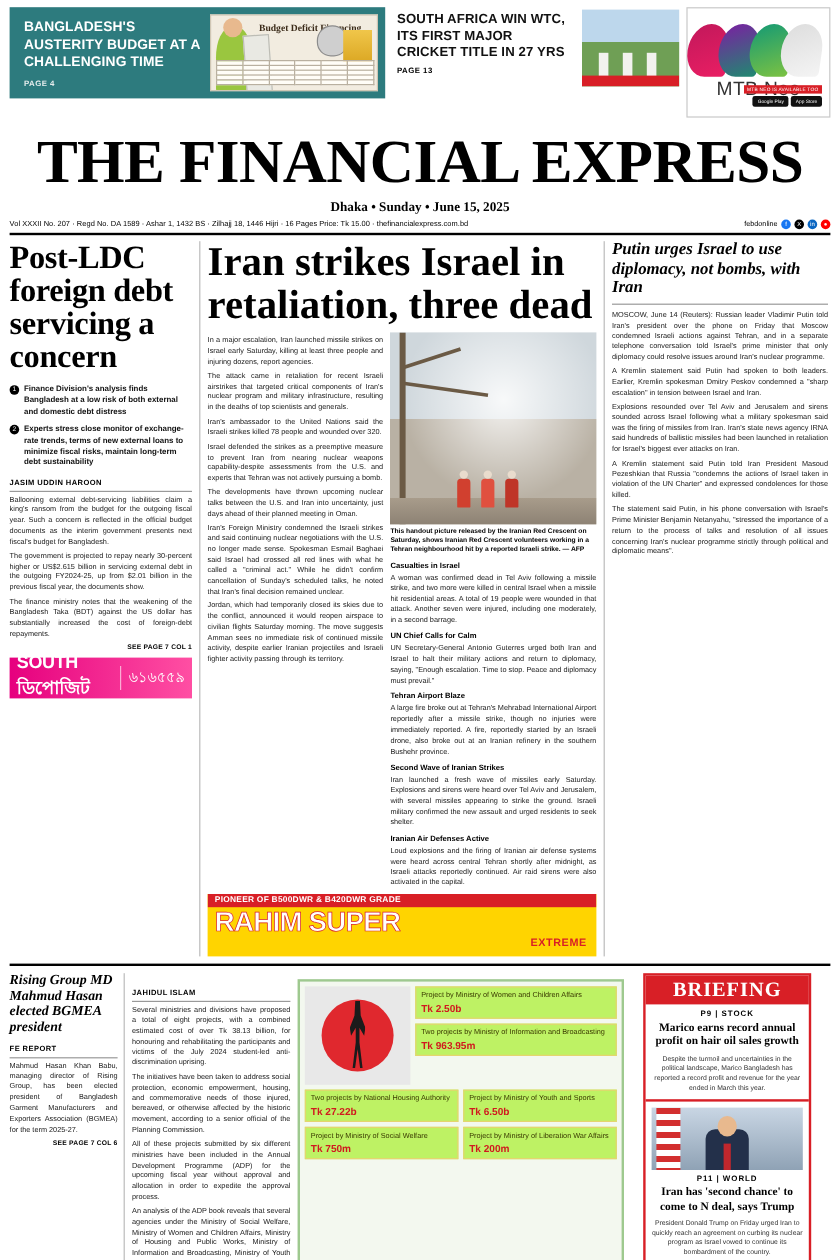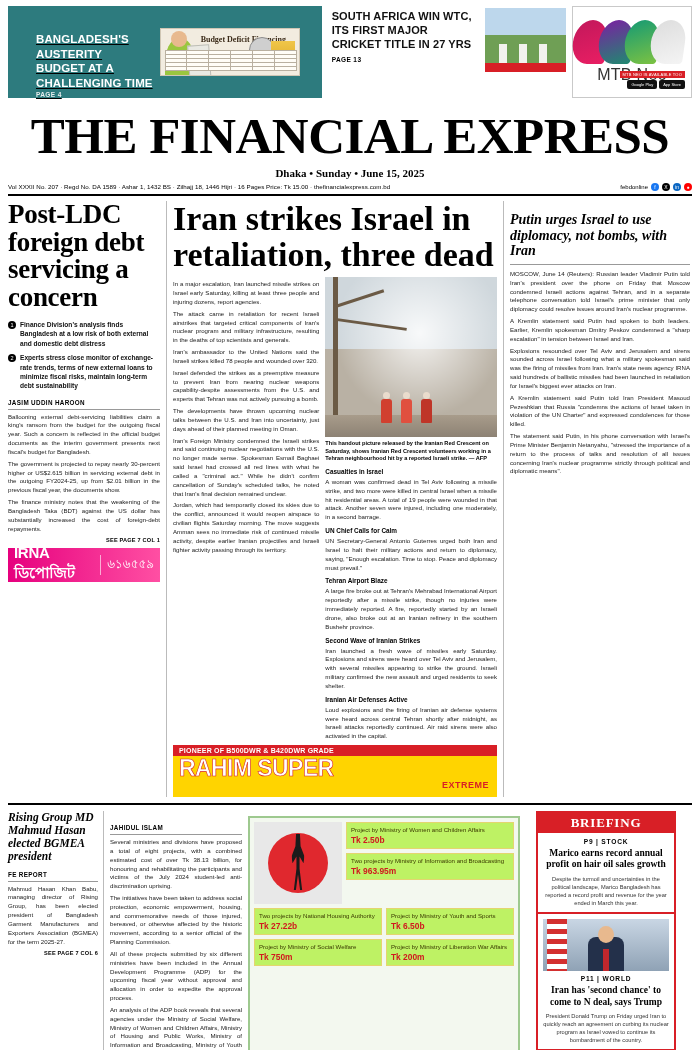--- a/index.html
+++ b/index.html
@@ -6,21 +6,21 @@
   html,body { background:#d8d8d8; }
   body {
     font-family:"Liberation Sans", sans-serif;
     width:700px; height:1050px; overflow:hidden;
     background:#ffffff;
   }
   .page { width:700px; height:1050px; background:#fff; padding:6px 8px 0 8px; position:relative; }
 
   
   .promo { display:flex; gap:6px; height:100px; align-items:flex-start; }
-  .promo-teal { width:330px; height:92px; background:#2d7b7e; display:flex; align-items:stretch; padding:22px;text-decoration:underline; }
+  .promo-teal { width:330px; height:76px; background:#2d7b7e; display:flex; align-items:stretch; padding:6px; }
   .promo-teal .txt { flex:1; display:flex; flex-direction:column; justify-content:space-between; padding:4px 6px 2px 6px; }
   .promo-teal .txt h3 { color:#fff; font-size:11.5px; font-weight:bold; line-height:1.28; letter-spacing:.1px; }
   .promo-teal .txt .pg { color:#e7eeee; font-size:6.5px; font-weight:bold; letter-spacing:.4px; }
   .promo-art { width:140px; background:#f2ece0; border:1px solid #cfc6b4; position:relative; overflow:hidden; }
   .promo-art .bd-title { position:absolute; left:40px; top:6px; font-family:"Liberation Serif", serif; font-size:8px; font-weight:bold; color:#3a2a18; line-height:1.3; }
   .promo-art .person { position:absolute; left:4px; top:10px; width:30px; height:62px; background:#9ac63f; border-radius:40% 40% 20% 20%; }
   .promo-art .person:after { content:''; position:absolute; left:6px; top:-8px; width:16px; height:16px; border-radius:50%; background:#e8b98e; }
   .promo-art .paper { position:absolute; left:28px; top:16px; width:22px; height:54px; background:#e9e9e3; border:1px solid #bdbdb5; transform:rotate(-4deg); }
   .promo-art .moneybag { position:absolute; left:88px; top:8px; width:26px; height:26px; background:#cfcfcf; border-radius:50% 50% 45% 45%; border:1px solid #8c8c8c; }
   .promo-art .coins { position:absolute; right:4px; top:12px; width:24px; height:30px; background:linear-gradient(#f0c64a,#d9a41f); }
@@ -59,21 +59,21 @@
   .infoline .left { letter-spacing:.05px; }
   .infoline .right { display:flex; align-items:center; gap:3px; }
   .infoline .right .lbl { font-size:6px; }
   .soc { width:8px; height:8px; border-radius:50%; display:inline-block; font-size:5px; color:#fff; text-align:center; line-height:8px; }
   .rule-thick { border-top:2px solid #000; }
 
   
   .topblock { display:flex; gap:6px; padding-top:5px; }
   .col-left { width:152px; }
   .col-mid { width:338px; border-left:1px solid #bbb; border-right:1px solid #bbb; padding:0 6px; }
-  .col-right { width:180px;margin-top:11px; }
+  .col-right { width:180px; }
 
   .hl-serif { font-family:"Liberation Serif", serif; font-weight:bold; color:#000; }
   h2.lead { font-size:27px; line-height:1.02; letter-spacing:-.3px; }
   .bullets { margin-top:9px; }
   .bullet { display:flex; gap:4px; margin-bottom:5px; }
   .bullet .dot { flex:0 0 auto; width:8px; height:8px; border-radius:50%; background:#000; color:#fff; font-size:5.5px; text-align:center; line-height:8px; margin-top:1px; }
   .bullet p { font-size:6.6px; line-height:1.42; font-weight:bold; color:#111; }
   .byline { font-size:6.3px; font-weight:bold; letter-spacing:.35px; margin-top:8px; padding-bottom:3px; border-bottom:.5px solid #999; }
   .body-txt p { font-size:6.1px; line-height:1.45; text-align:justify; color:#1a1a1a; margin-top:3px; }
   .seepage { font-size:5.6px; font-weight:bold; text-align:right; margin-top:4px; letter-spacing:.2px;}
@@ -120,21 +120,21 @@
   .ig-flag .figure { position:absolute; left:50%; top:12px; transform:translateX(-50%); width:13px; height:56px; background:#1b1b1b; clip-path:polygon(35% 0,65% 0,70% 22%,100% 40%,92% 52%,62% 40%,62% 62%,82% 100%,66% 100%,50% 72%,34% 100%,18% 100%,38% 62%,38% 40%,8% 52%,0 40%,30% 22%); }
   .ig-cells { flex:1; display:flex; flex-direction:column; gap:4px; }
   .cell { background:#bef264; border:1px solid #e4d56f; padding:3px 4px; }
   .cell .t { font-size:6.1px; line-height:1.3; color:#3a3a00; }
   .cell .v { font-size:8.4px; font-weight:bold; color:#d0191f; margin-top:1px; }
   .ig-bottom { display:flex; gap:4px; margin-top:4px; }
   .ig-bottom .cell { flex:1; }
 
   
   .briefing { border:2px solid #d81f26; }
-  .briefing .bhead { background:#d81f26; color:#fff; font-family:"Liberation Serif", serif; font-weight:bold; font-size:13px; text-align:center; padding:2px 0; letter-spacing:.8px; }
+  .briefing .bhead { background:#d81f26; color:#fff; font-family:"Liberation Serif", serif; font-weight:bold; font-size:17px; text-align:center; padding:2px 0; letter-spacing:.8px; }
   .brief-item { border-bottom:2px solid #d81f26; padding:5px; }
   .brief-item:last-child { border-bottom:none; }
   .brief-tag { text-align:center; font-size:6.6px; font-weight:bold; letter-spacing:.8px; padding-bottom:3px; }
   .brief-title { font-family:"Liberation Serif", serif; font-weight:bold; font-size:9.5px; text-align:center; line-height:1.2; }
   .brief-body { font-size:5.7px; line-height:1.42; text-align:center; margin-top:4px; color:#333; }
   .brief-photo { width:100%; height:52px; background:linear-gradient(#c9d6e4,#8fa2b5); position:relative; overflow:hidden; margin-bottom:4px;}
   .brief-photo .flagus { position:absolute; left:4px; top:0; bottom:0; width:20px; background:repeating-linear-gradient(#d32f2f 0 5px,#fff 5px 10px); }
   .brief-photo .suit { position:absolute; left:50%; transform:translateX(-50%); bottom:0; width:36px; height:34px; background:#23304a; border-radius:8px 8px 0 0; }
   .brief-photo .face { position:absolute; left:50%; transform:translateX(-50%); bottom:28px; width:16px; height:17px; border-radius:50%; background:#e8b98e; }
   .brief-photo .tie { position:absolute; left:50%; transform:translateX(-50%); bottom:0; width:6px; height:22px; background:#c1272d; }
@@ -264,21 +264,21 @@
         </div>
       </div>
       <div class="byline">JASIM UDDIN HAROON</div>
       <div class="body-txt">
         <p>Ballooning external debt-servicing liabilities claim a king's ransom from the budget for the outgoing fiscal year. Such a concern is reflected in the official budget documents as the interim government presents next fiscal's budget for Bangladesh.</p>
         <p>The government is projected to repay nearly 30-percent higher or US$2.615 billion in servicing external debt in the outgoing FY2024-25, up from $2.01 billion in the previous fiscal year, the documents show.</p>
         <p>The finance ministry notes that the weakening of the Bangladesh Taka (BDT) against the US dollar has substantially increased the cost of foreign-debt repayments.</p>
       </div>
       <div class="seepage">SEE PAGE 7 COL 1</div>
       <div class="ad-ipdc">
-        <div class="l">IRNA ডিপোজিট</div>
+        <div class="l">SOUTH ডিপোজিট</div>
         <div class="r">৬১৬৫৫৯</div>
       </div>
     </div>
 
     <div class="col-mid">
       <h2 class="hl-serif mainhead">Iran strikes Israel in retaliation, three dead</h2>
       <div class="mid-flow">
         <div class="mid-col-a">
           <div class="body-txt">
             <p>In a major escalation, Iran launched missile strikes on Israel early Saturday, killing at least three people and injuring dozens, report agencies.</p>

